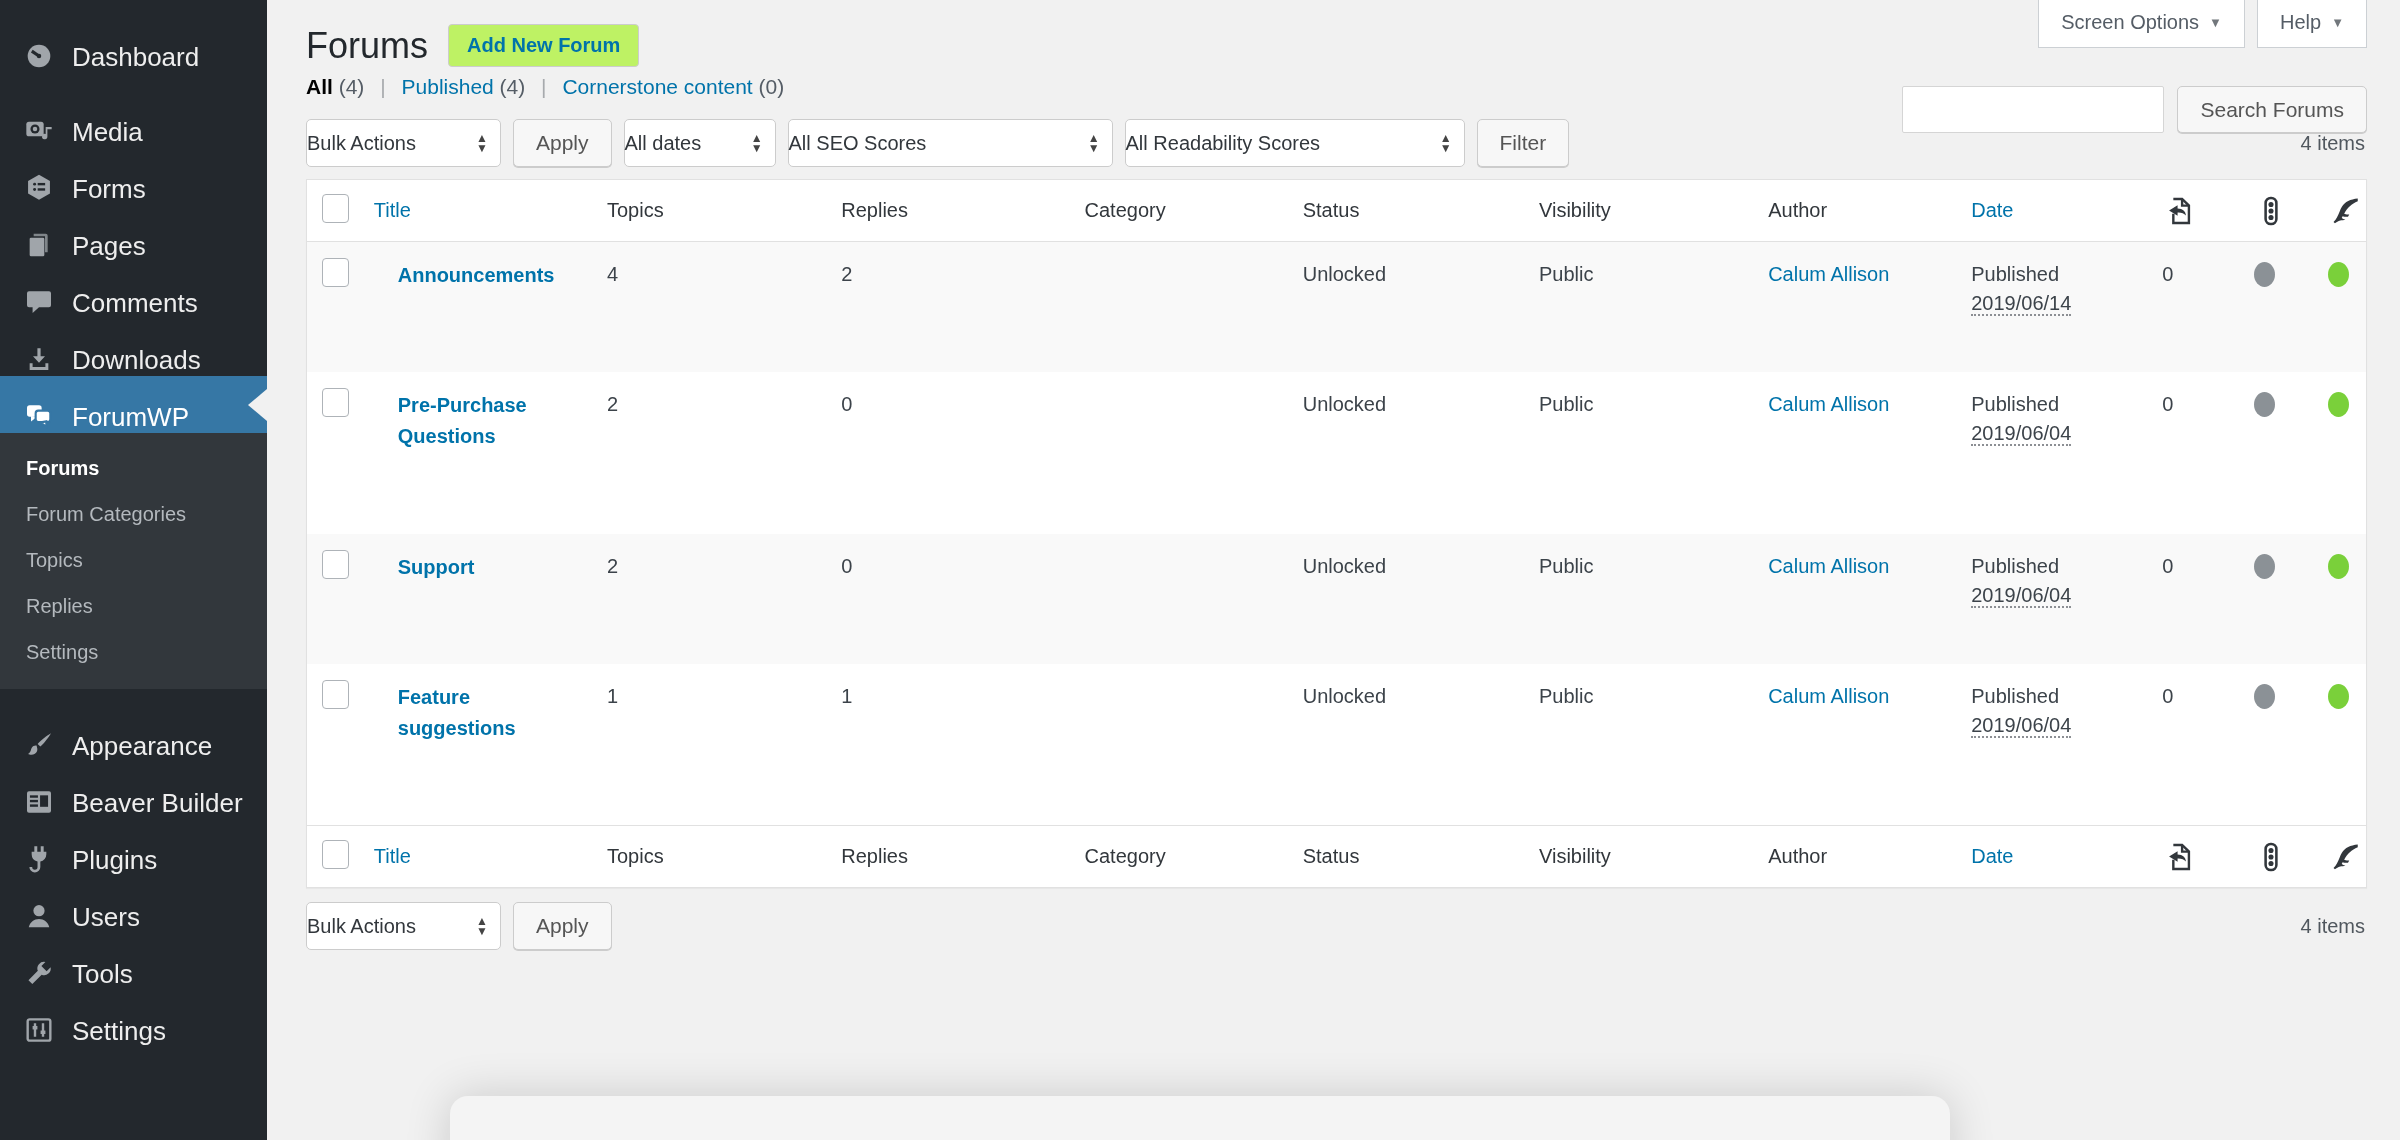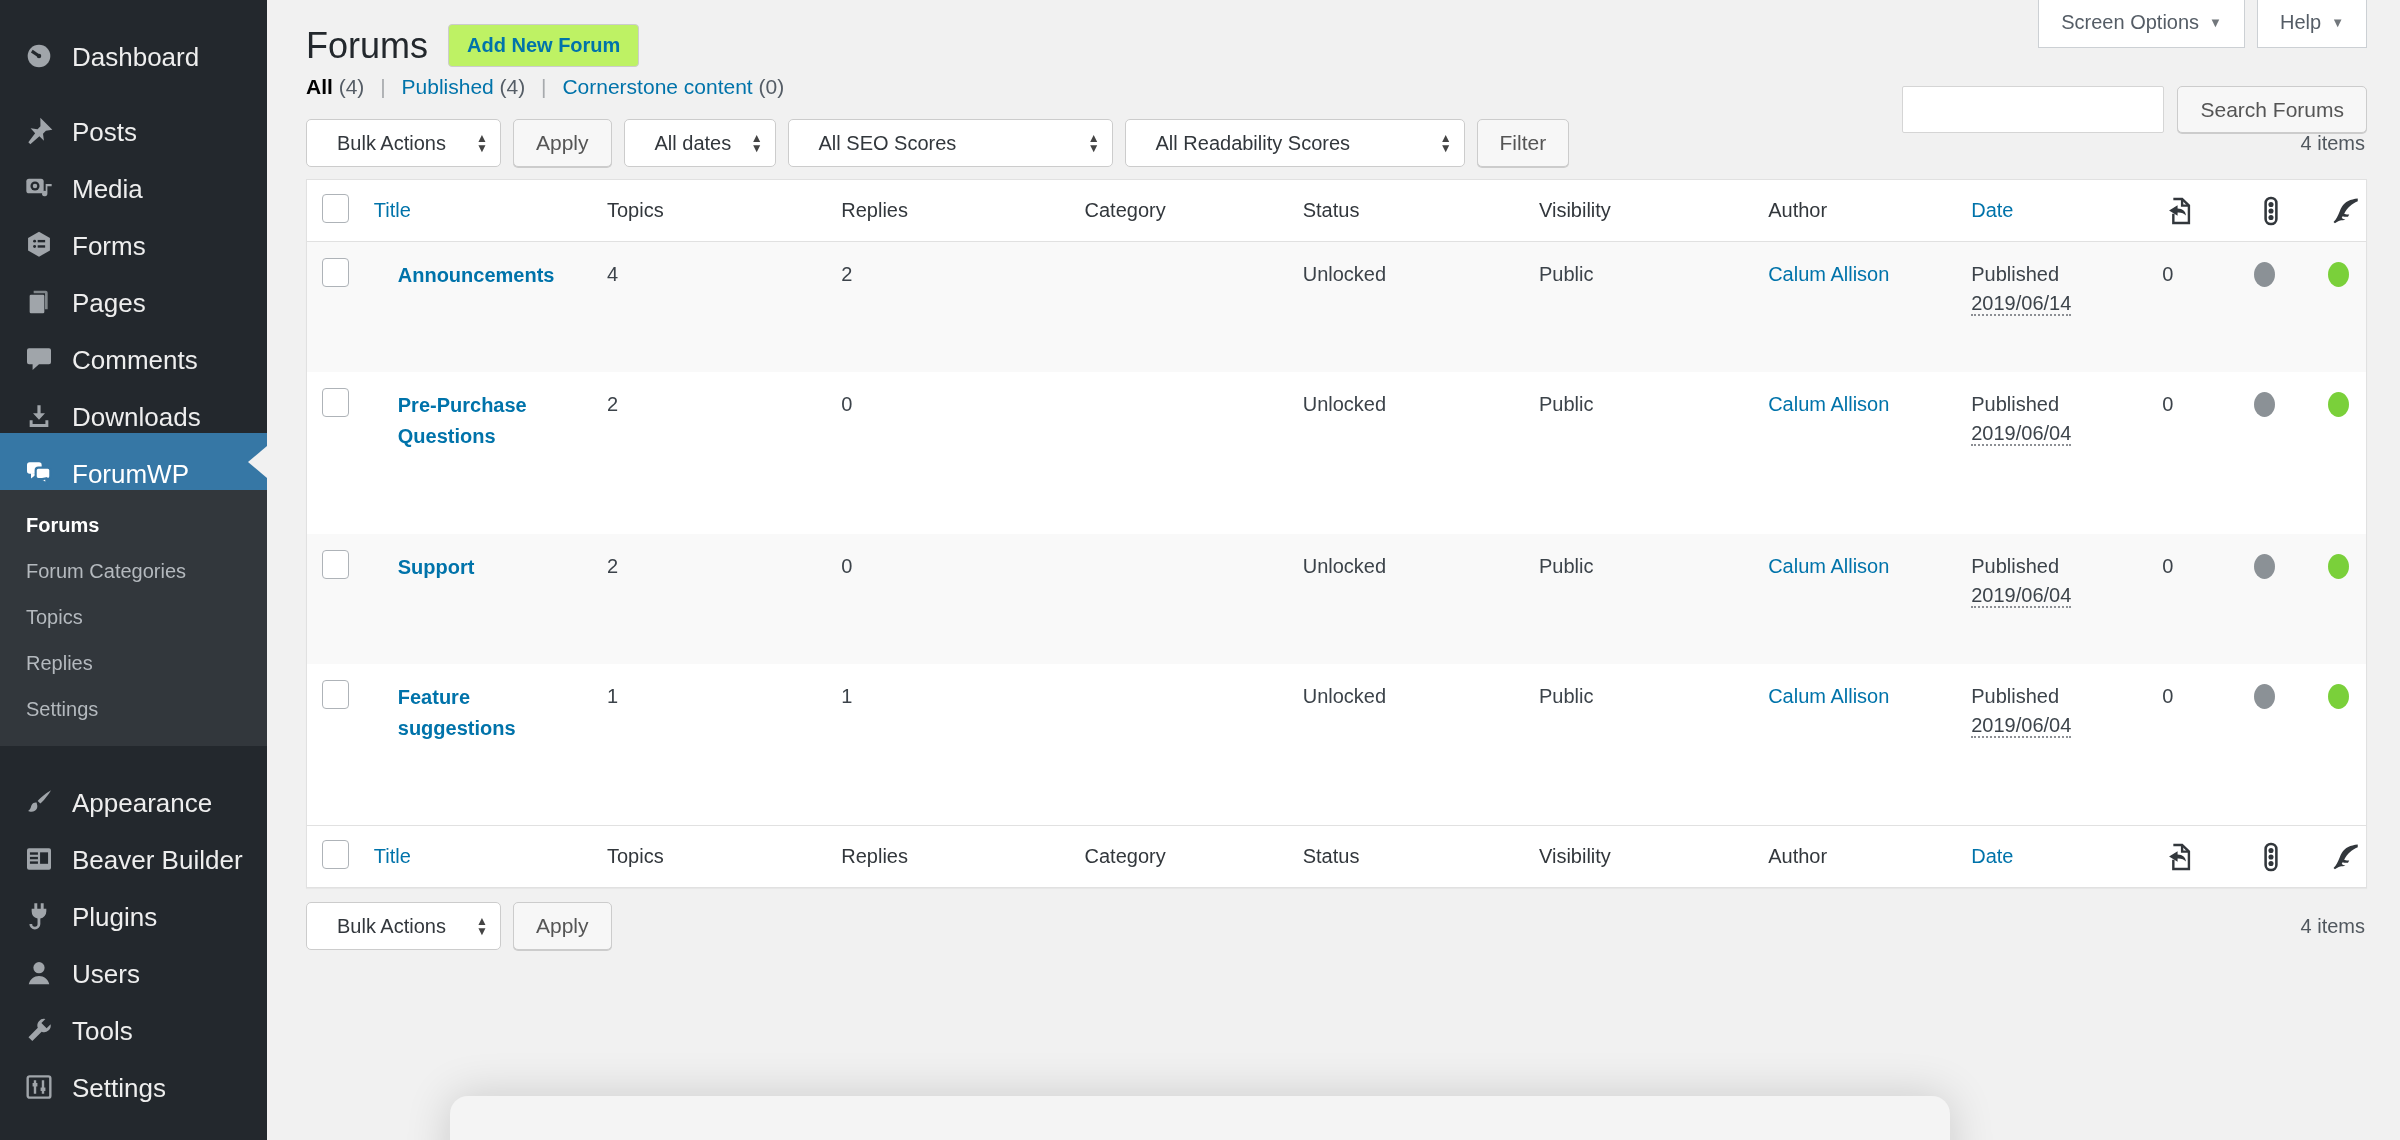--- a/index.html
+++ b/index.html
@@ -158,21 +158,21 @@
     display: flex; align-items: center; gap: 12px;
   }
   .tablenav.bottom { margin: 14px 0 0 0; }
   .select {
     display: inline-flex; align-items: center; justify-content: space-between;
     gap: 12px;
     background: #ffffff;
     border: 1px solid #cccccc;
     border-radius: 5px;
     height: 48px;
-    padding: 0 12px 0 30px;
+    padding: 0 12px 0 0;
     font-size: 20px;
     color: #32373c;
     cursor: pointer;
   }
   .updown { display: flex; flex-direction: column; line-height: 10px; font-size: 12px; color: #444; }
   .w-bulk { width: 195px; }
   .w-dates { width: 152px; }
   .w-seo { width: 325px; }
   .w-read { width: 340px; }
   .btn {
@@ -283,28 +283,20 @@
             <circle cx="12" cy="12" r="8.5"></circle>
             <path d="M12 12L6.6 8.4" stroke="#23282d" stroke-width="2.4" fill="none"></path>
             <circle cx="12" cy="12" r="1.7" fill="#23282d"></circle>
           </svg>
       </span>
       <span>Dashboard</span>
     </div>
 
     <div class="menu-gap"></div>
 
-    <div class="menu-item">
-      <span class="mi-icon">
-        <svg viewBox="0 0 24 24" fill="currentColor">
-            <path d="M13 2l9 9-4.8.9-2.2 2.2.7 5.2-3.4-3.4L5.5 22 4 20.5l5.1-6.8L5.7 10l5.2.7 2.2-2.2z"></path>
-          </svg>
-      </span>
-      <span>Posts</span>
-    </div>
 
     <div class="menu-item">
       <span class="mi-icon">
         <svg viewBox="0 0 24 24" fill="currentColor">
             <rect x="2.5" y="5" width="13" height="11" rx="2"></rect>
             <circle cx="9" cy="10.5" r="3.4" fill="#23282d"></circle>
             <circle cx="9" cy="10.5" r="1.7"></circle>
             <path d="M17 9h4.5v1.6h-3.2v5.6a2 2 0 1 1-1.3-1.9z"></path>
           </svg>
       </span>

